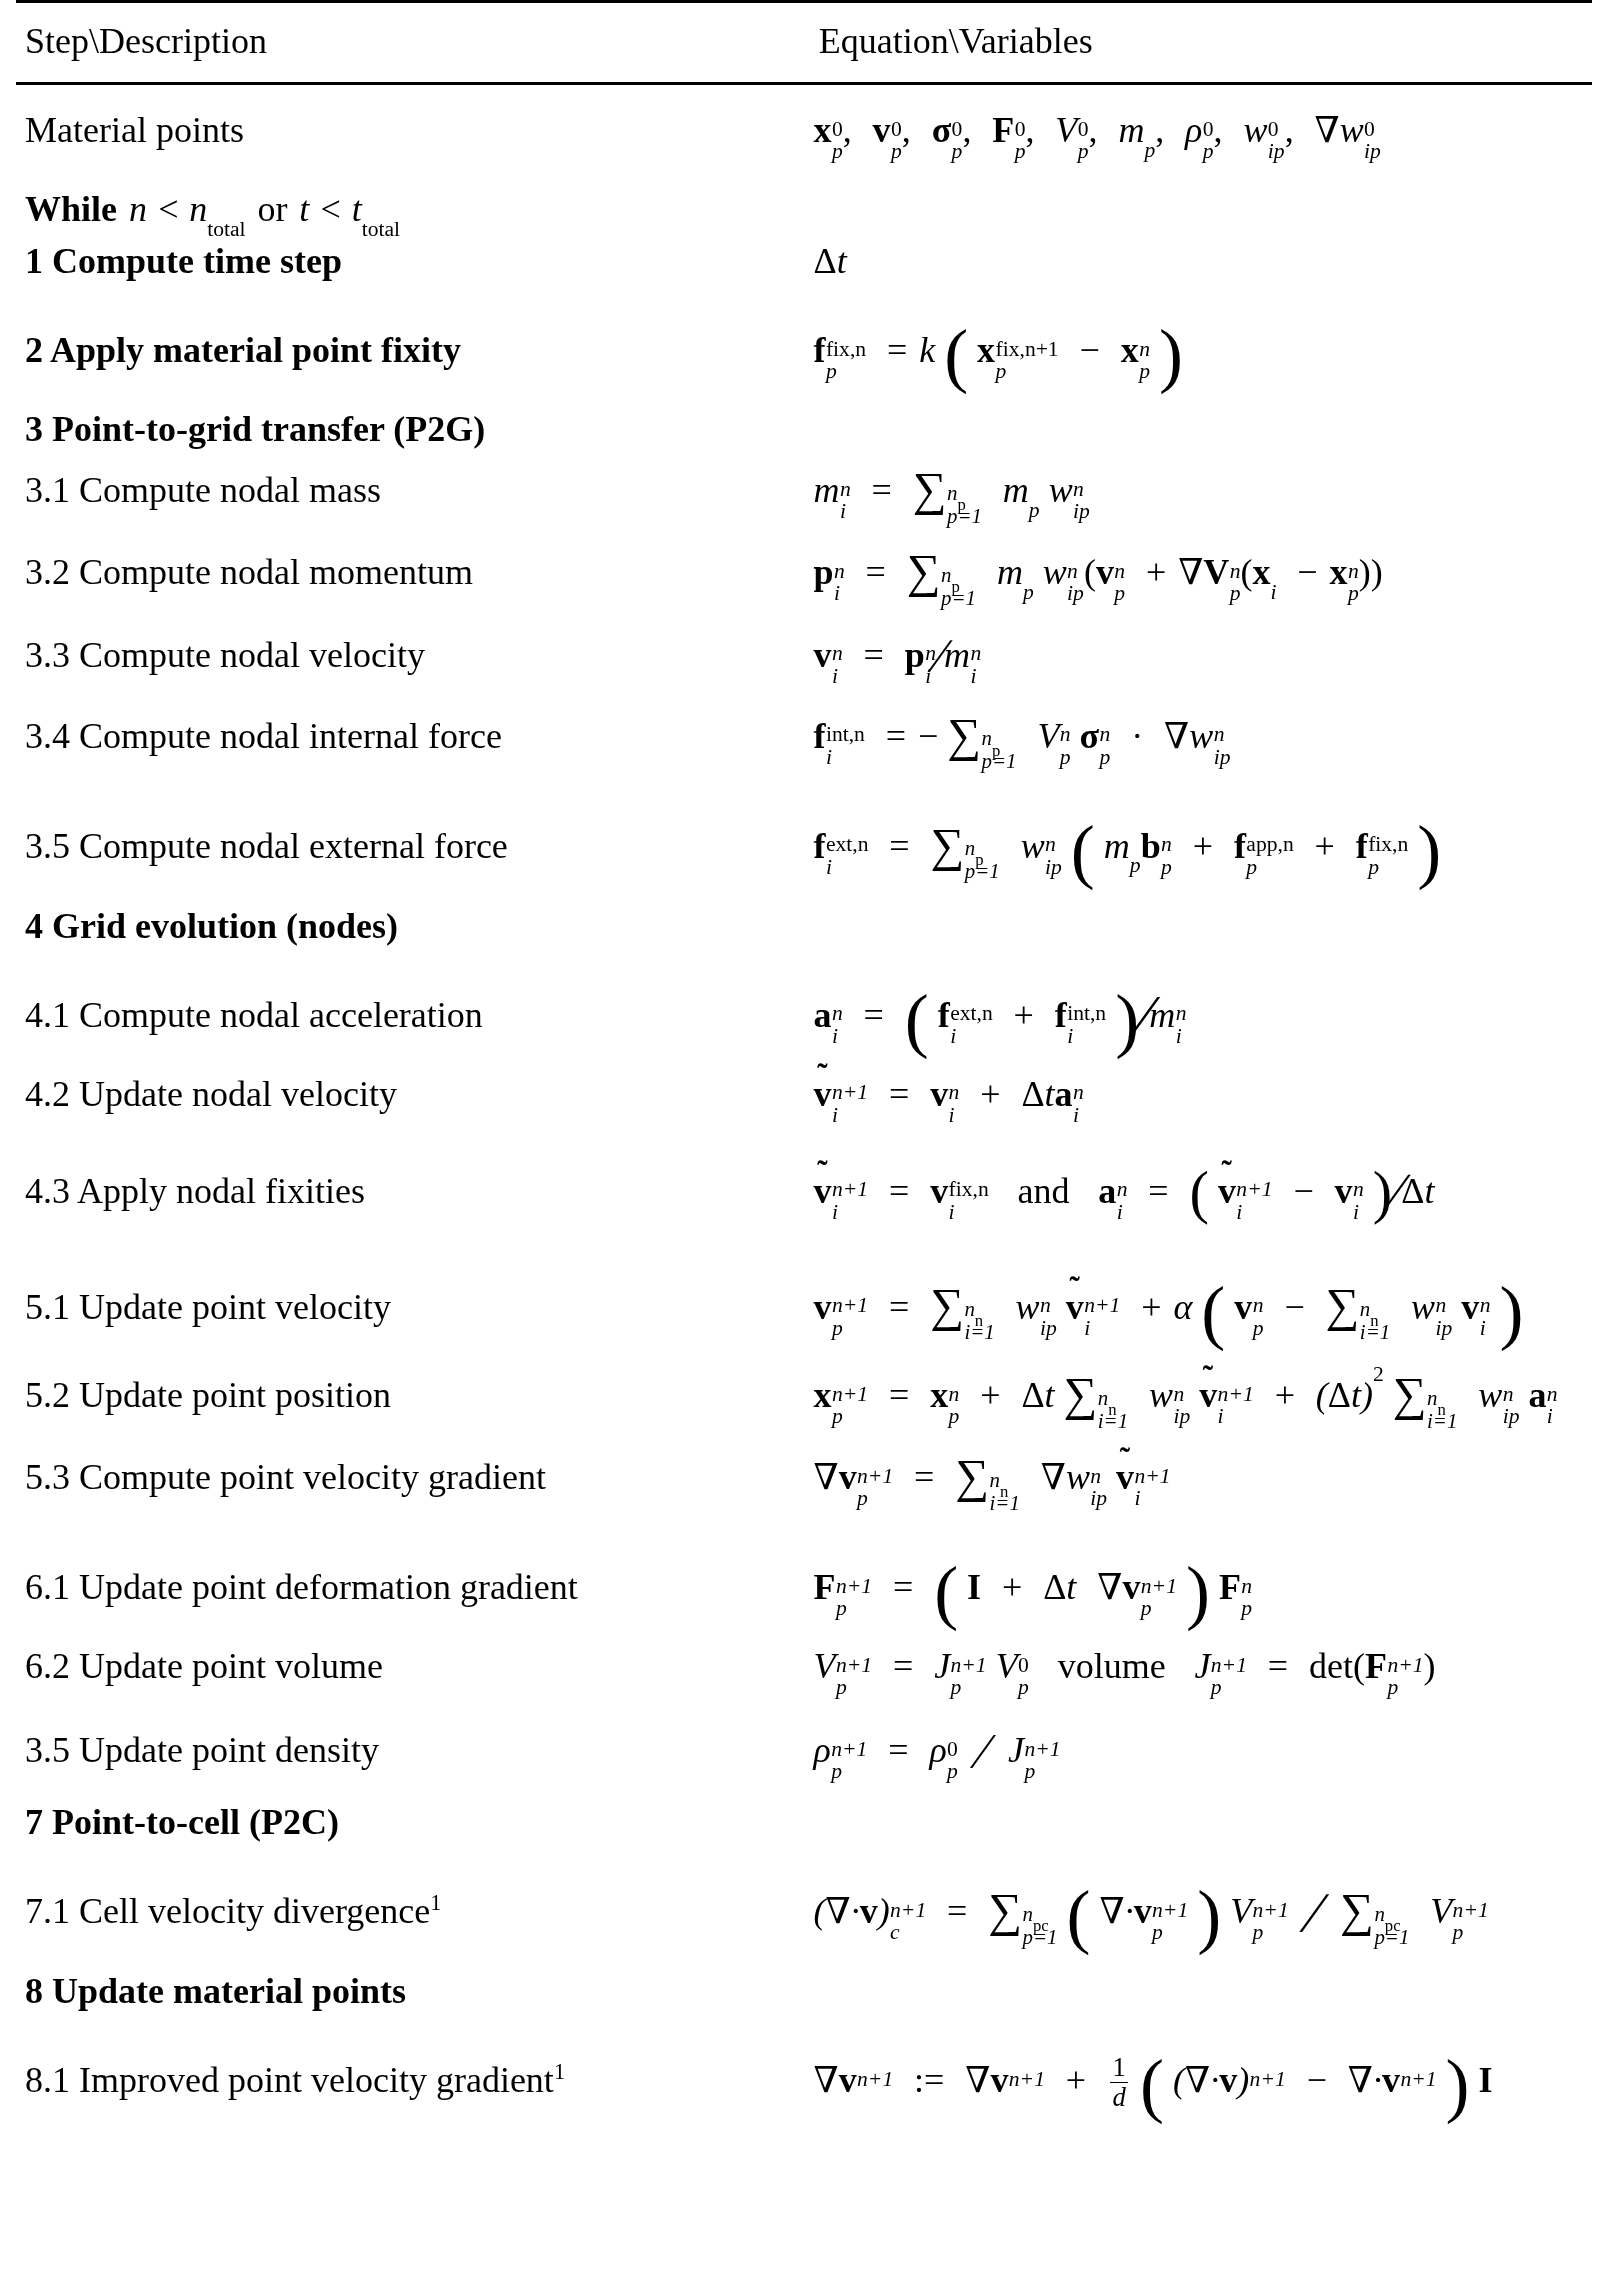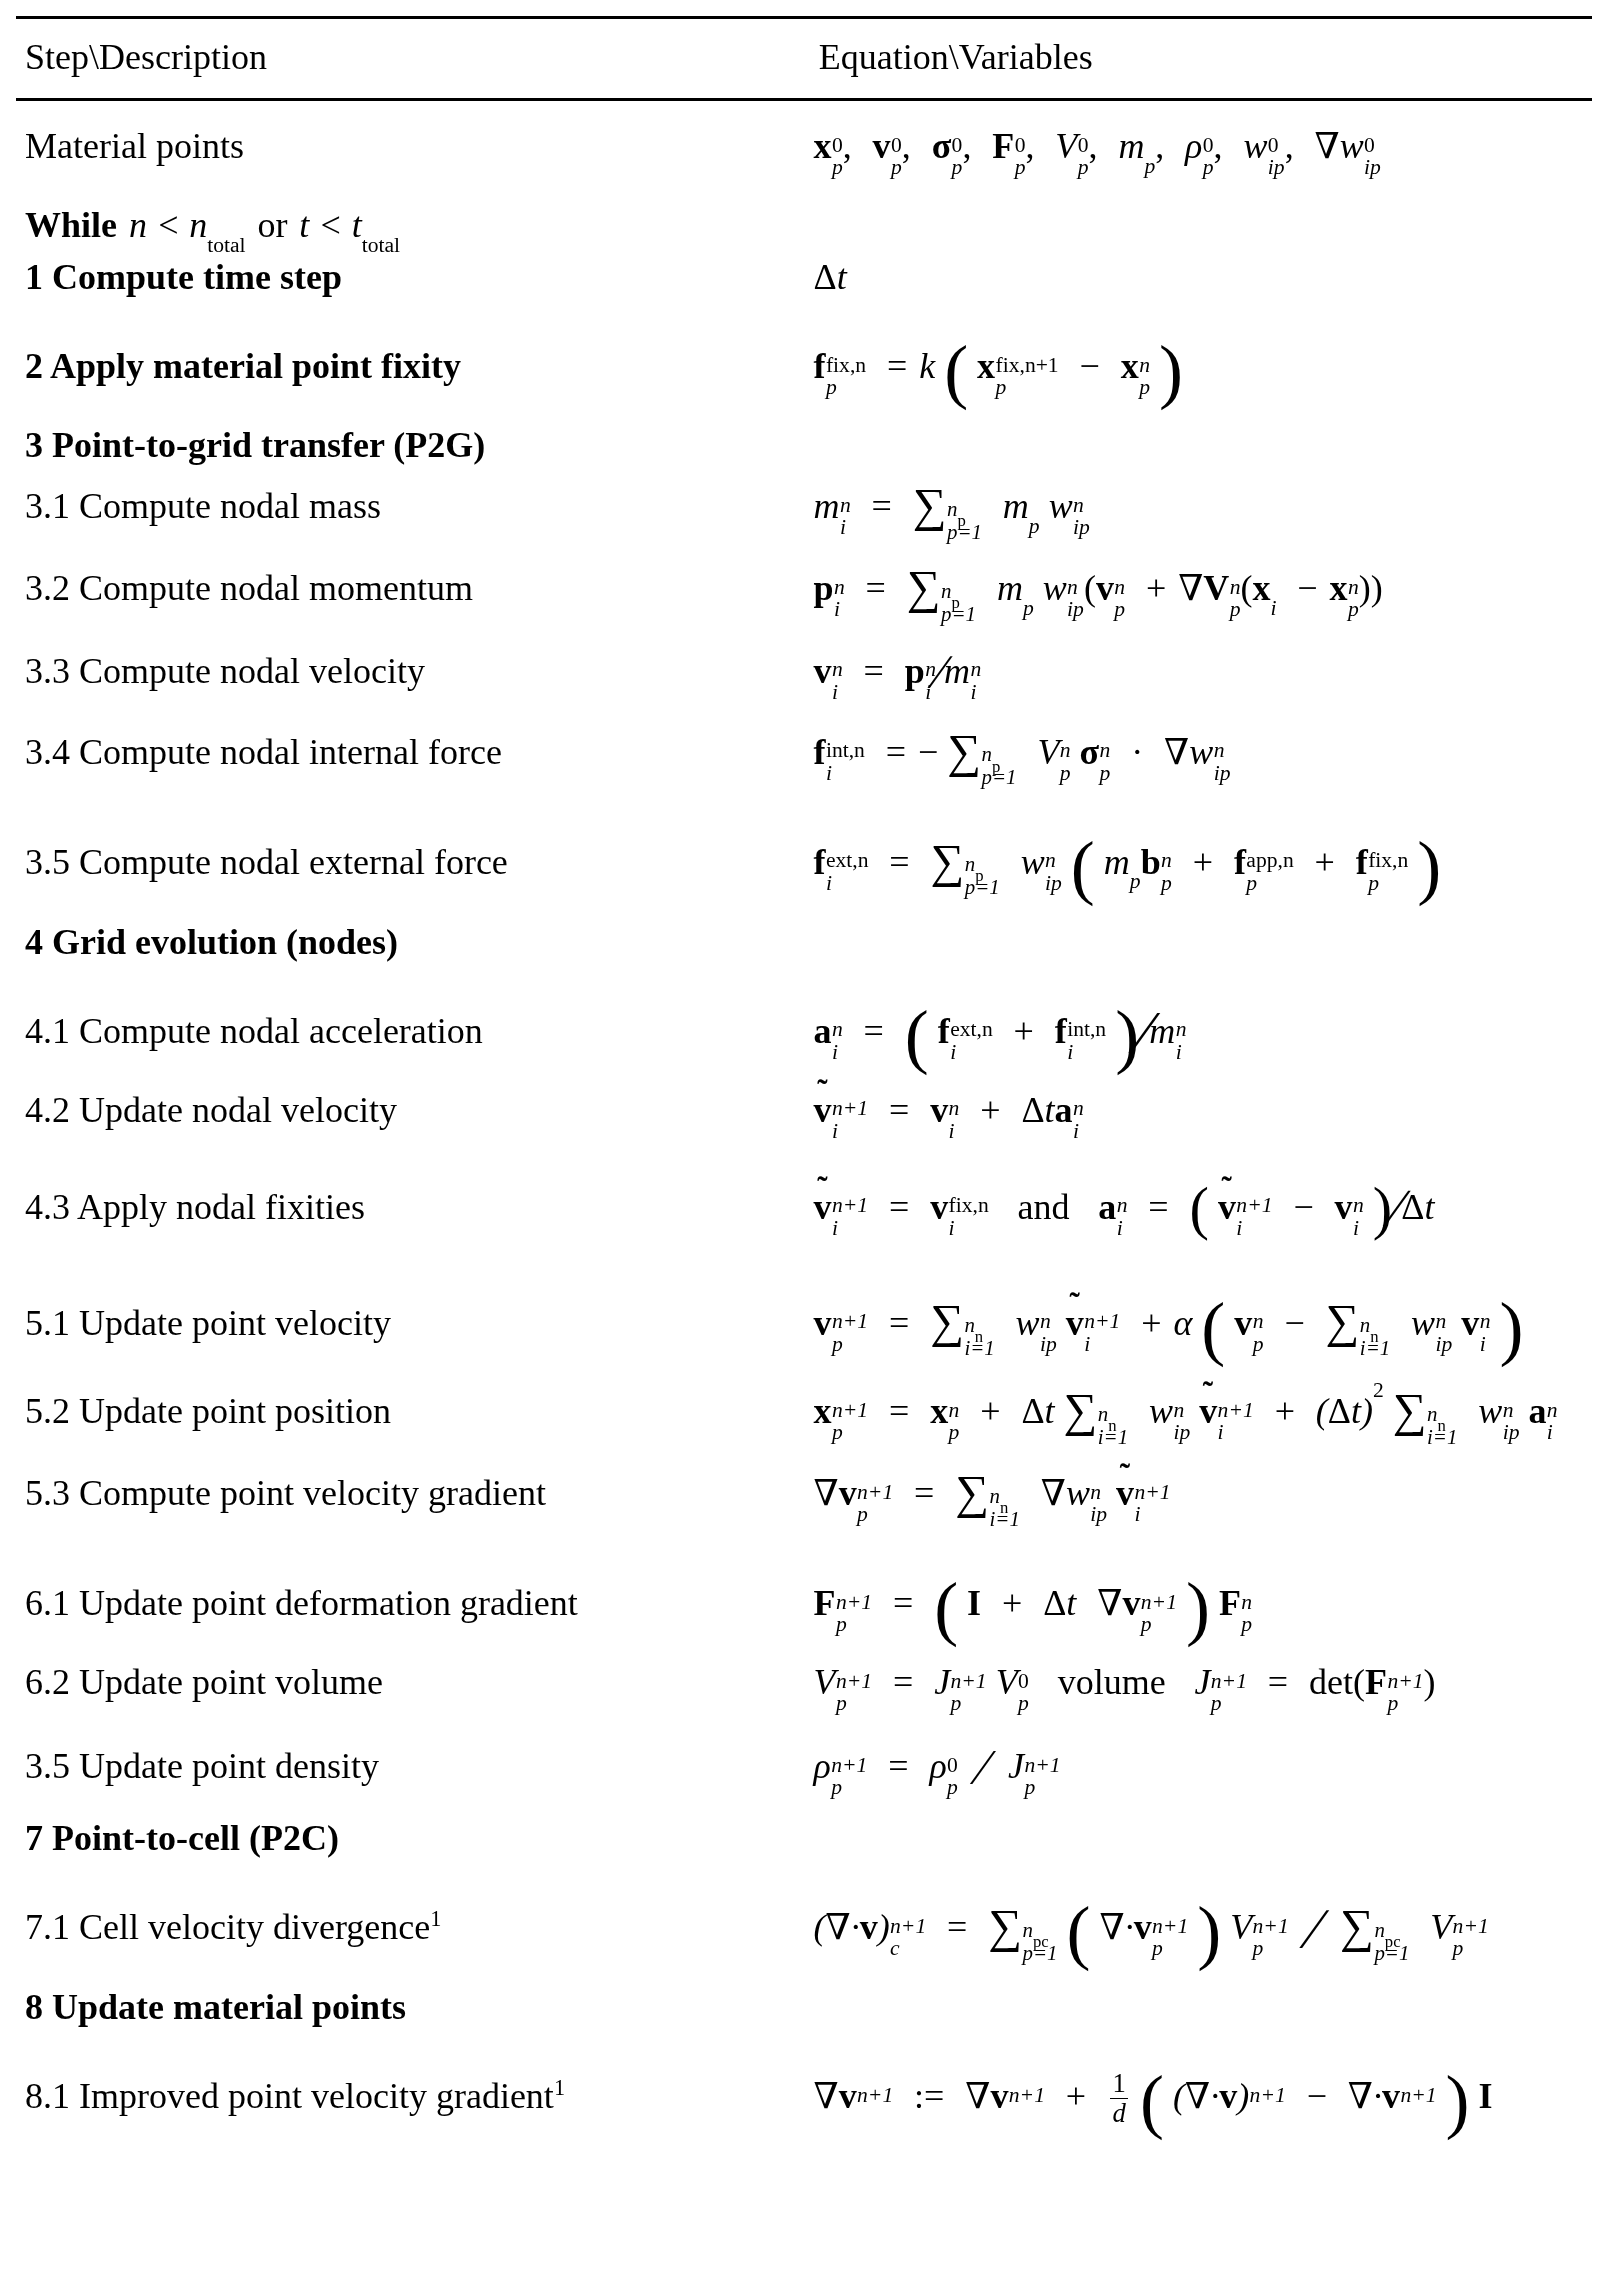--- a/index.html
+++ b/index.html
@@ -12,21 +12,21 @@
     height: 2290px;
     font-family: "Liberation Serif", "DejaVu Serif", serif;
     color: #000000;
     overflow: hidden;
   }
   .page {
     position: relative;
     width: 1608px;
     height: 2290px;
     box-sizing: border-box;
-    padding: 16px 16px;
+    padding: 0 16px;
     border-radius: 22px;
   }
   .rule-thick { border-top: 3.6px solid #000; width: 100%; }
   .rule-mid   { border-top: 3.6px solid #000; width: 100%; }
 
   table.algo {
     width: 100%;
     border-collapse: collapse;
     table-layout: fixed;
   }

